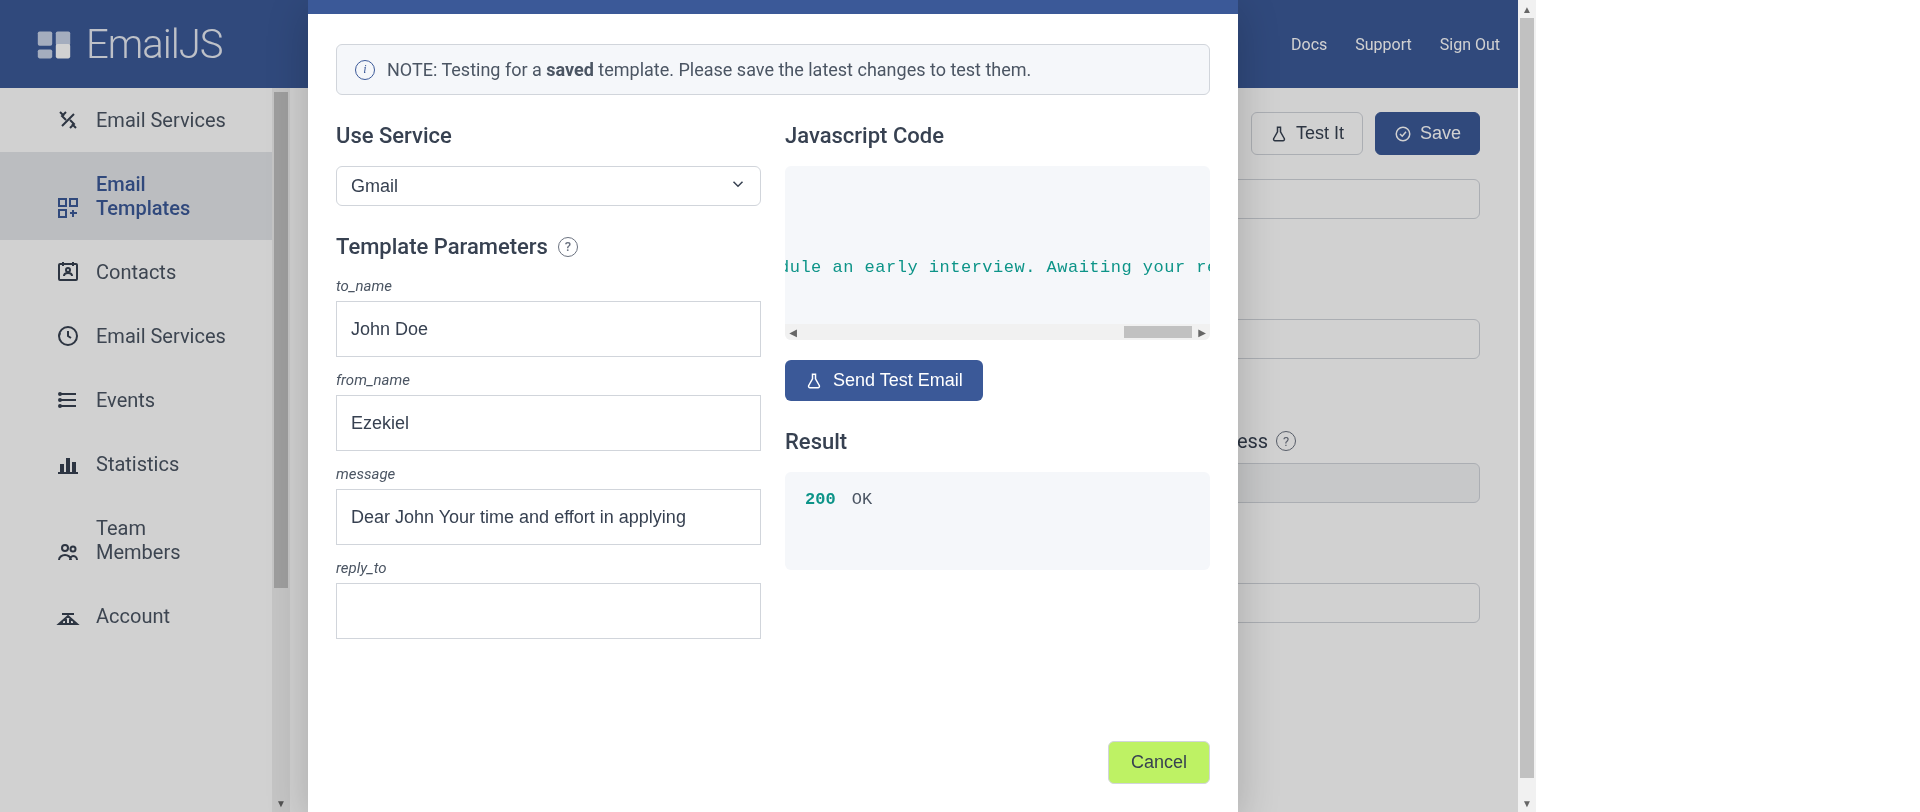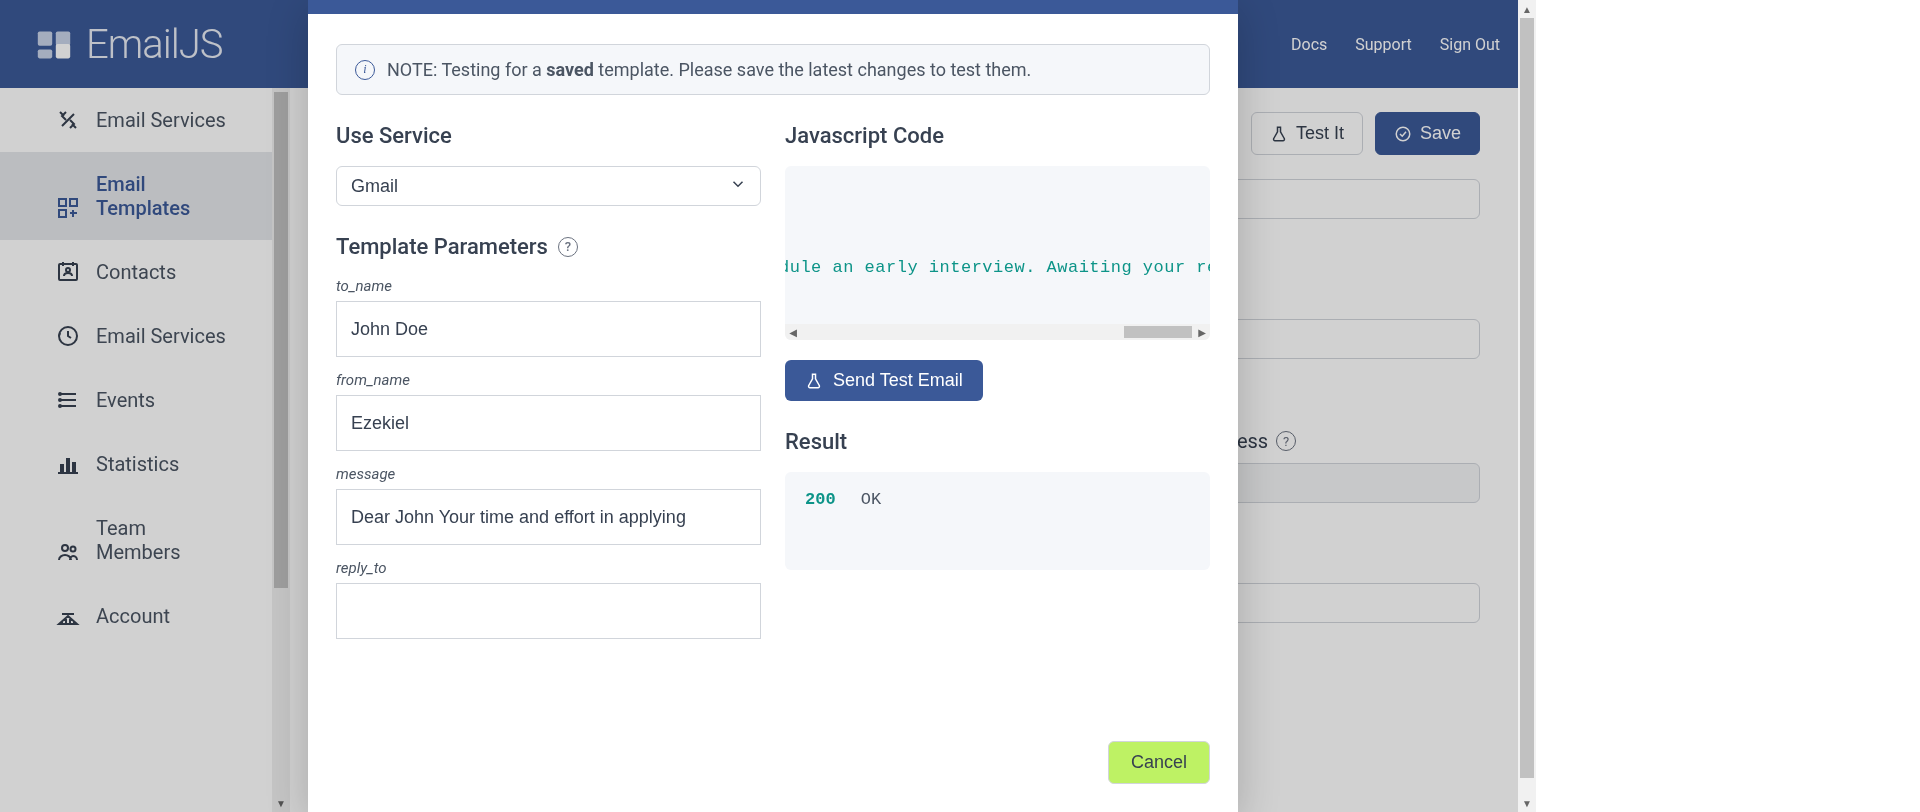--- a/index.html
+++ b/index.html
@@ -62,21 +62,21 @@
     .code-line { position: absolute; left: -6px; top: 92px; white-space: nowrap; font-family: "Courier New", monospace; font-size: 17px; color: #0d9488; letter-spacing: 0.5px; }
     .code-scrollbar { position: absolute; bottom: 0; left: 0; right: 0; height: 16px; background: #f1f1f1; display: flex; align-items: center; }
     .code-scrollbar .sb-track { flex: 1; height: 16px; position: relative; }
     .code-scrollbar .sb-thumb { position: absolute; right: 2px; top: 2px; height: 12px; width: 68px; background: #c1c1c1; }
     .code-scrollbar .sb-arrow { width: 16px; height: 16px; display: flex; align-items: center; justify-content: center; font-size: 10px; color: #666; cursor: pointer; }
     
     .send-btn { display: inline-flex; align-items: center; gap: 10px; background: #3b5998; color: #fff; border: none; padding: 10px 20px; border-radius: 6px; font-size: 18px; cursor: pointer; }
     
     .result-box { background: #f5f7fa; border-radius: 6px; height: 98px; padding: 18px 20px; font-family: "Courier New", monospace; font-size: 17px; }
     .status-code { color: #0d9488; font-weight: 700; }
-    .status-text { color: #4b5563; margin-left: 15px; text-align: center; }
+    .status-text { color: #4b5563; margin-left: 6px; text-align: center; }
     
     .modal-footer { padding: 20px 28px 28px; display: flex; justify-content: flex-end; }
     .cancel-btn { background: #bef264; border: 1px solid #d1d5db; padding: 10px 22px; border-radius: 6px; font-size: 18px; color: #374151; cursor: pointer; }
 
     
     .right-scroll { position: absolute; right: 0; top: 0; width: 18px; height: 100%; background: #f1f1f1; }
     .right-scroll .arr { position: absolute; left: 0; width: 18px; height: 18px; display: flex; align-items: center; justify-content: center; font-size: 10px; color: #666; }
     .right-scroll .arr.t { top: 0; }
     .right-scroll .arr.b { bottom: 0; }
     .right-scroll .rthumb { position: absolute; left: 2px; top: 18px; width: 14px; height: 760px; background: #c1c1c1; }

